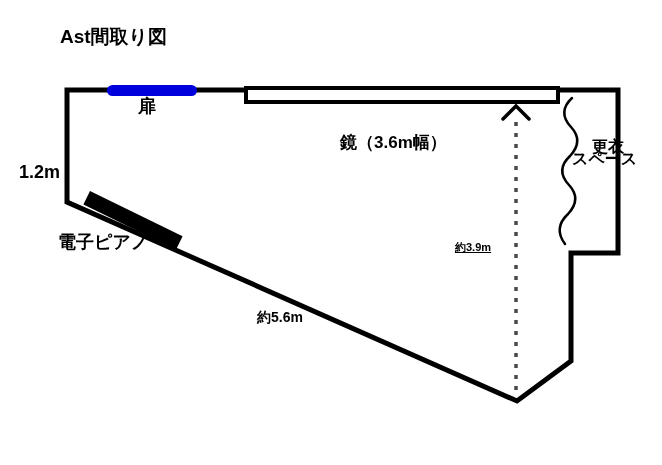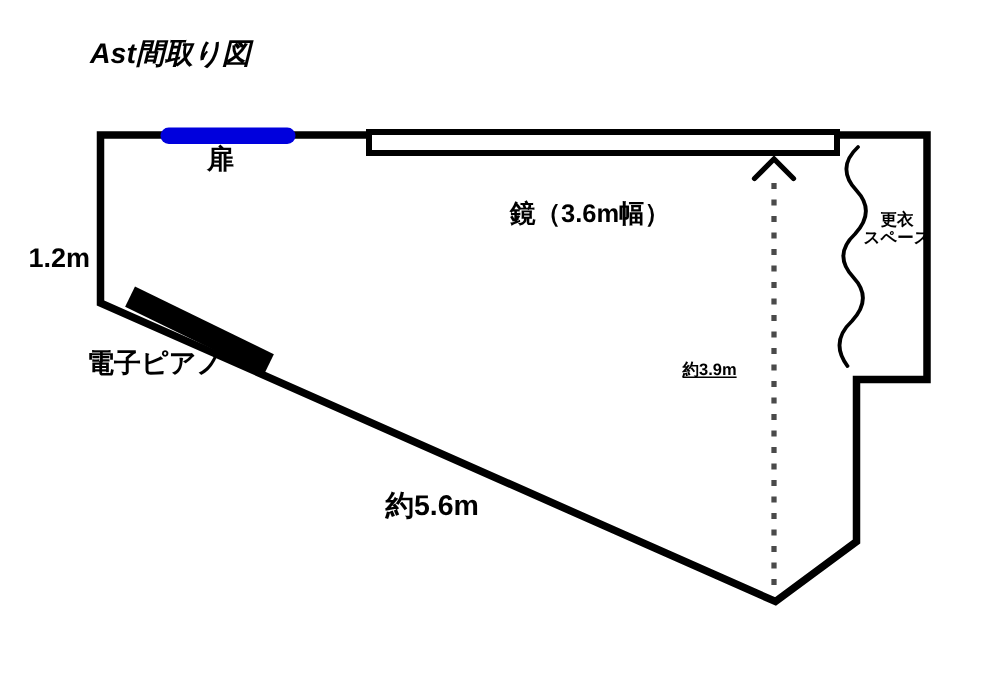--- a/index.html
+++ b/index.html
@@ -20,33 +20,33 @@
     left: 0;
     top: 0;
   }
   .lbl {
     position: absolute;
     color: #000000;
     font-weight: bold;
     white-space: nowrap;
     line-height: 1.1;
   }
-  .lbl-title        { left: 60px;  top: 27px;  font-size: 19px; font-style: italic; }
+  .lbl-title        { left: 60px;  top: 27px;  font-size: 19px; }
   .lbl-top-width    { left: 291px; top: 55px;  font-size: 19px; }
   .lbl-door         { left: 138px; top: 97px;  font-size: 18px; }
   .lbl-mirror       { left: 340px; top: 110px; font-size: 17px; margin-top: 24px; }
   .lbl-left-height  { left: 19px;  top: 131px; font-size: 18px; margin-top: 32px; }
   .lbl-changing     {
     left: 572px; top: 141px; width: 52px;
-    font-size: 11px; font-weight: bold;
-    text-align: center; line-height: 12px;
+    font-size: 16px; font-weight: bold;
+    text-align: right; line-height: 12px;
   }
   .lbl-vertical     { left: 455px; top: 241px; font-size: 11px; text-decoration: underline; }
   .lbl-piano        { left: 37px;  top: 233px; font-size: 18px; margin-left: 21px; }
-  .lbl-diagonal     { left: 257px; top: 328px; font-size: 19px; text-align: center; }
+  .lbl-diagonal     { left: 257px; top: 310px; font-size: 14px; text-align: center; }
 </style>
 </head>
 <body>
 
 <div id="canvas">
 
   <svg id="plan-svg" width="662" height="465" viewBox="0 0 662 465">
 
     <path d="M 67 90 L 618 90 L 618 253 L 571 253 L 571 361 L 517 401 L 67 202 Z" fill="none" stroke-width="5" stroke-linejoin="miter" stroke="#000000"></path>
 

